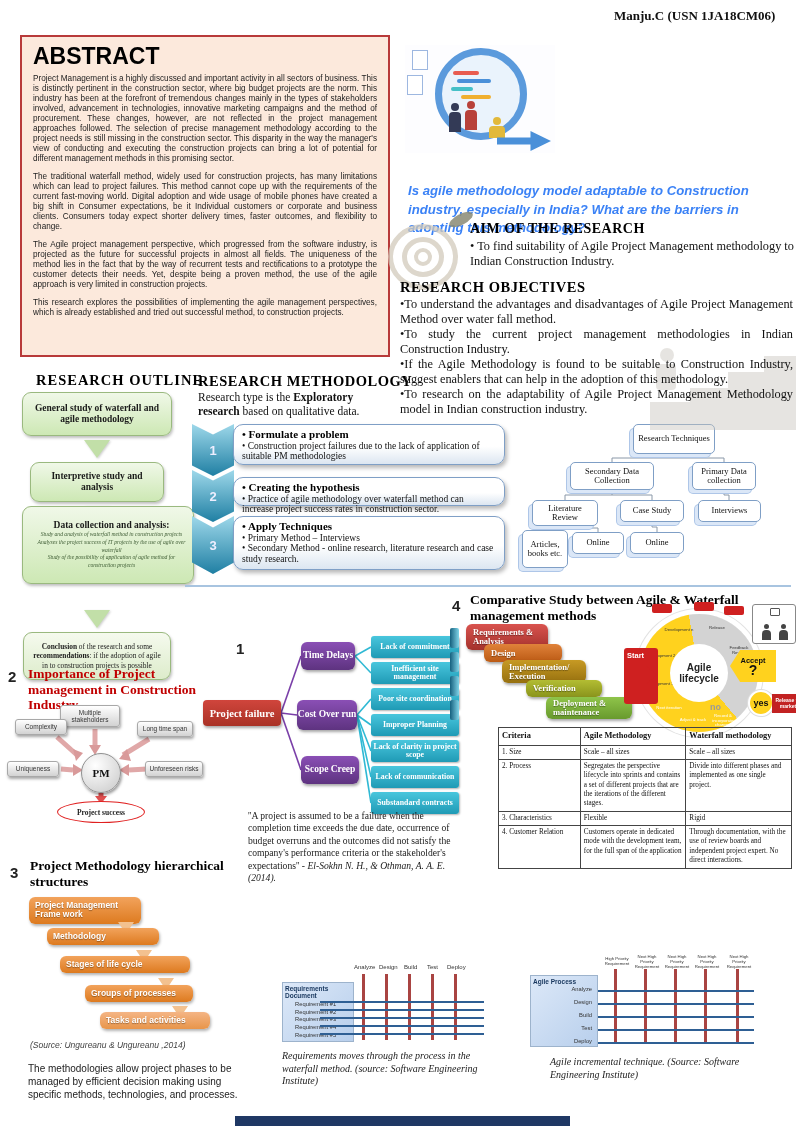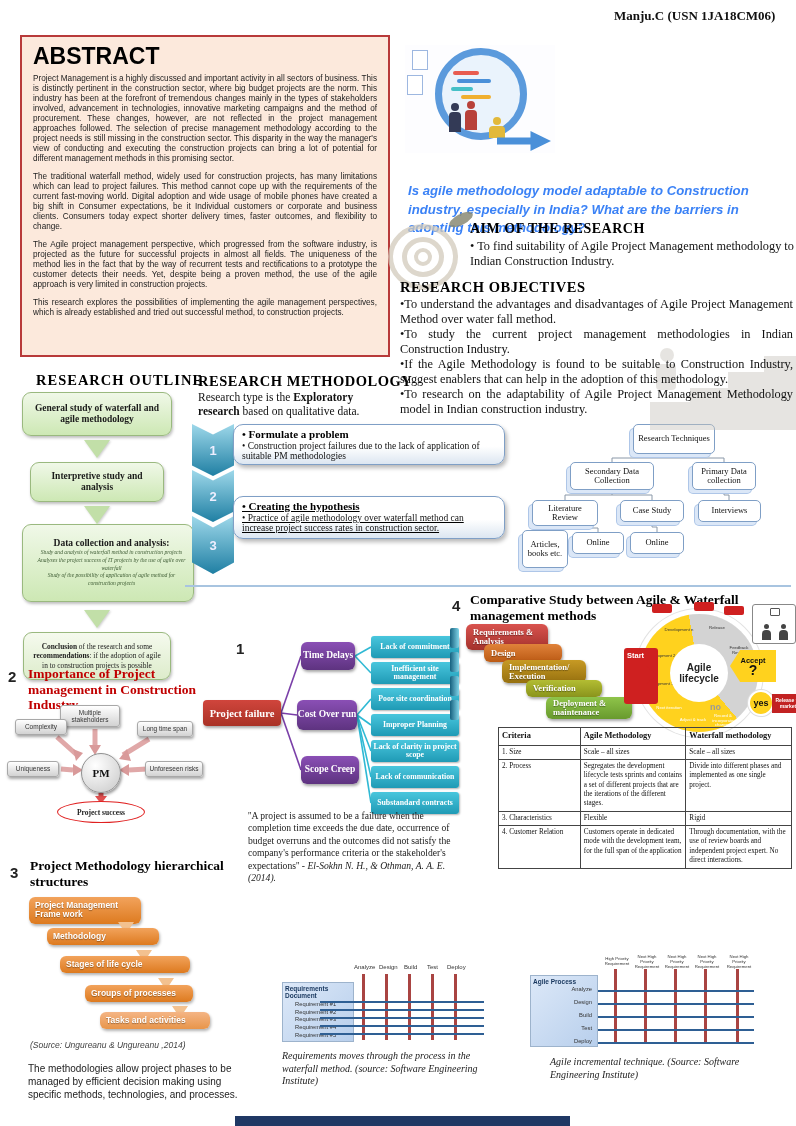--- a/index.html
+++ b/index.html
@@ -233,21 +233,21 @@
 
   <div class="outline-title">RESEARCH OUTLINE</div>
   <div class="greenbox" style="left:22px;top:392px;width:150px;height:44px;">
     <div class="gb-title">General study of waterfall and agile methodology</div>
   </div>
   <div class="garrow" style="left:84px;top:440px;"></div>
   <div class="greenbox" style="left:30px;top:462px;width:134px;height:40px;">
     <div class="gb-title">Interpretive study and analysis</div>
   </div>
   <div class="garrow" style="left:84px;top:506px;"></div>
-  <div class="greenbox" style="left:22px;top:524px;width:172px;height:78px;padding-left:13px;">
+  <div class="greenbox" style="left:22px;top:506px;width:172px;height:78px;padding-left:13px;">
     <div class="gb-title">Data collection and analysis:</div>
     <div class="gb-sub">Study and analysis of waterfall method in construction projects</div>
     <div class="gb-sub">Analyses the project success of IT projects by the use of agile over waterfall</div>
     <div class="gb-sub">Study of the possibility of application of agile method for construction projects</div>
   </div>
   <div class="garrow" style="left:84px;top:610px;"></div>
   <div class="greenbox" style="left:23px;top:632px;width:148px;height:48px;background:linear-gradient(180deg,#f5faee,#ddeccb);">
     <div class="gb-small"><b>Conclusion</b><span> of the research and some </span><b>recommendations</b><span>: if the adoption of agile in to construction projects is possible</span></div>
   </div>
 
@@ -261,23 +261,28 @@
       <span>2</span>
     </div>
   <div class="chev" style="top:516px;height:58px;">
       <span>3</span>
     </div>
 
   <div class="mstep" style="top:424px;height:41px;">
     <div class="mstep-title">• Formulate a problem</div>
     <div class="mstep-line">• Construction project failures due to the lack of application of suitable PM methodologies</div>
   </div>
-  <div class="mstep" style="top:496px;height:43px;text-decoration:underline;">
+  <div class="mstep" style="top:477px;height:29px;">
     <div class="mstep-title">• Creating the hypothesis</div>
     <div class="mstep-line">• Practice of agile methodology over waterfall method can increase project success rates in construction sector.</div>
+  </div>
+  <div class="mstep" style="top:516px;height:54px;">
+    <div class="mstep-title">• Apply Techniques</div>
+    <div class="mstep-line">• Primary Method – Interviews</div>
+    <div class="mstep-line">• Secondary Method - online research, literature research and case study research.</div>
   </div>
 
   <svg class="tree-svg" style="left:520px;top:420px;" width="276" height="152">
     <path d="M154,34 V38 M92,38 H204 M92,38 V42 M204,38 V42 M92,70 V75 M45,75 H132 M45,75 V80 M132,75 V80 M204,70 V75 H209 V80 M45,106 V108 H25 V110 M45,106 V108 H78 V112 M132,102 V107 H137 V112" stroke="#8a98a8" stroke-width="1" fill="none"></path>
   </svg>
   <div class="tbox" style="left:633px;top:424px;width:82px;height:30px;">Research Techniques</div>
   <div class="tbox" style="left:570px;top:462px;width:84px;height:28px;">Secondary Data Collection</div>
   <div class="tbox" style="left:692px;top:462px;width:64px;height:28px;">Primary Data collection</div>
   <div class="tbox" style="left:532px;top:500px;width:66px;height:26px;">Literature Review</div>
   <div class="tbox" style="left:620px;top:500px;width:64px;height:22px;">Case Study</div>
@@ -431,21 +436,21 @@
       <th>Agile Methodology</th>
       <th>Waterfall methodology</th>
     </tr>
     <tr>
       <td>1.  Size</td>
           <td>Scale – all sizes</td>
           <td>Scale – all sizes</td>
     </tr>
     <tr>
       <td>2.  Process</td>
-          <td>Segregates the development lifecycle tests sprints  and contains a set of different projects that are the iterations of the different stages.</td>
+          <td>Segregates the perspective lifecycle into sprints  and contains a set of different projects that are the iterations of the different stages.</td>
           <td>Divide into different phases and implemented as one single project.</td>
     </tr>
     <tr>
       <td>3.  Characteristics</td>
           <td>Flexible</td>
           <td>Rigid</td>
     </tr>
     <tr>
       <td>4.  Customer Relation</td>
           <td>Customers operate in dedicated mode with the development team, for the full span of the application</td>

